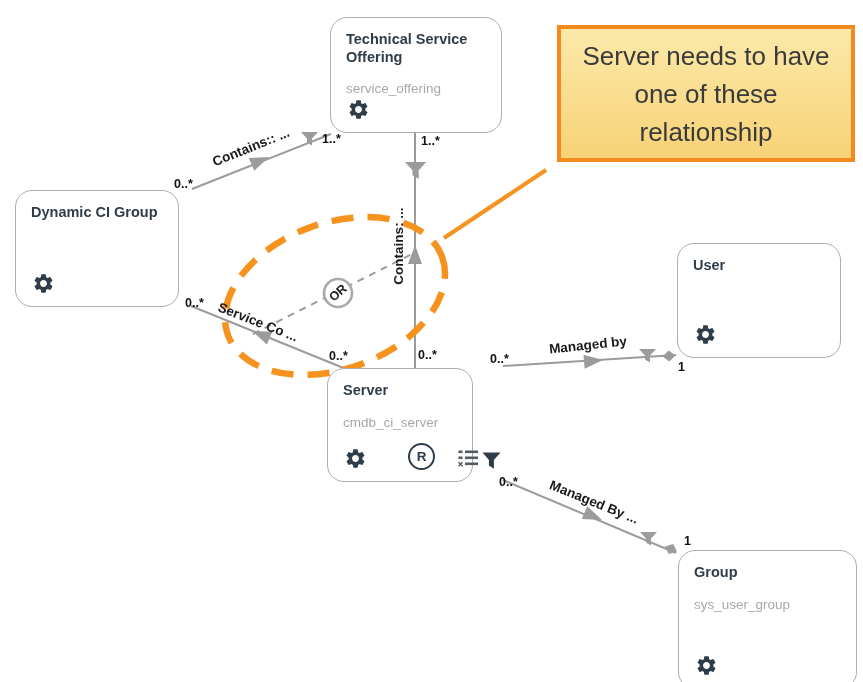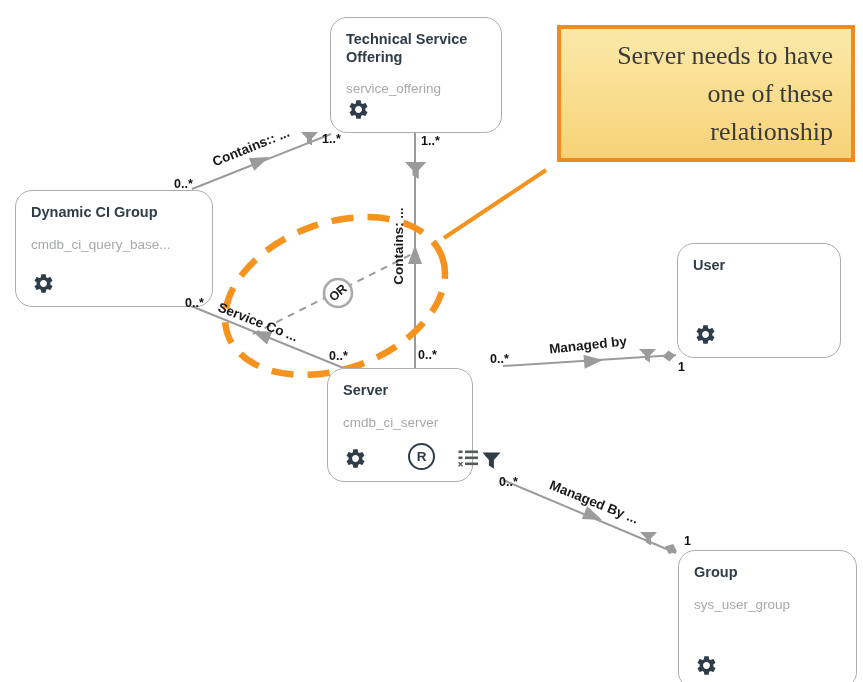--- a/index.html
+++ b/index.html
@@ -42,22 +42,22 @@
   .or-label {
     position:absolute; left:338px; top:293px; font-size:12.5px; font-weight:800; color:#222;
     transform:translate(-50%,-50%) rotate(-40deg);
   }
 
   
   .callout {
     position:absolute; left:557px; top:25px; width:298px; height:137px; box-sizing:border-box;
     border:4px solid #F28A1E;
     background:linear-gradient(180deg,#FBE9A9 0%,#F7D277 100%);
-    display:flex; align-items:center; justify-content:center; text-align:right;
-    font-size:26px; line-height:38px; color:#3a3a3a; padding:0 18px;font-family:Liberation Serif, serif;
+    display:flex; align-items:center; justify-content:center; text-align:center;
+    font-size:26px; line-height:38px; color:#3a3a3a; padding:0 18px;
   }
 </style>
 </head>
 <body>
 
 <div class="canvas">
 
   <svg class="layer" width="863" height="682" viewBox="0 0 863 682">
 
     <line class="conn" x1="192" y1="189" x2="331" y2="134"></line>
@@ -88,23 +88,22 @@
   </svg>
 
   <div class="entity" style="left:330px; top:17px; width:172px; height:116px;">
     <div class="title">Technical Service Offering</div>
     <div class="table">service_offering</div>
     <svg class="icon-abs" style="left:16px; bottom:11px;" width="23" height="23" viewBox="0 0 24 24">
       <path class="gear-fill" d="M19.14,12.94c0.04-0.3,0.06-0.61,0.06-0.94c0-0.32-0.02-0.64-0.07-0.94l2.03-1.58c0.18-0.14,0.23-0.41,0.12-0.61l-1.92-3.32c-0.12-0.22-0.37-0.29-0.59-0.22l-2.39,0.96c-0.5-0.38-1.03-0.7-1.62-0.94L14.4,2.81c-0.04-0.24-0.24-0.41-0.48-0.41h-3.84c-0.24,0-0.43,0.17-0.47,0.41L9.25,5.35C8.66,5.59,8.12,5.92,7.63,6.29L5.24,5.33c-0.22-0.08-0.47,0-0.59,0.22L2.74,8.87C2.62,9.08,2.66,9.34,2.86,9.48l2.03,1.58C4.84,11.36,4.8,11.69,4.8,12s0.02,0.64,0.07,0.94l-2.03,1.58c-0.18,0.14-0.23,0.41-0.12,0.61l1.92,3.32c0.12,0.22,0.37,0.29,0.59,0.22l2.39-0.96c0.5,0.38,1.03,0.7,1.62,0.94l0.36,2.54c0.05,0.24,0.24,0.41,0.48,0.41h3.84c0.24,0,0.44-0.17,0.47-0.41l0.36-2.54c0.59-0.24,1.13-0.56,1.62-0.94l2.39,0.96c0.22,0.08,0.47,0,0.59-0.22l1.92-3.32c0.12-0.22,0.07-0.47-0.12-0.61L19.14,12.94z M12,15.6c-1.98,0-3.6-1.62-3.6-3.6s1.62-3.6,3.6-3.6s3.6,1.62,3.6,3.6S13.98,15.6,12,15.6z"></path>
     </svg>
   </div>
 
-  <div class="entity" style="left:15px; top:190px; width:198px; height:117px;">
+  <div class="entity" style="left:15px; top:190px; width:164px; height:117px;">
     <div class="title">Dynamic CI Group</div>
-    <div class="table">cmdb_ci_query_base...</div>
     <svg class="icon-abs" style="left:16px; bottom:11px;" width="23" height="23" viewBox="0 0 24 24">
       <path class="gear-fill" d="M19.14,12.94c0.04-0.3,0.06-0.61,0.06-0.94c0-0.32-0.02-0.64-0.07-0.94l2.03-1.58c0.18-0.14,0.23-0.41,0.12-0.61l-1.92-3.32c-0.12-0.22-0.37-0.29-0.59-0.22l-2.39,0.96c-0.5-0.38-1.03-0.7-1.62-0.94L14.4,2.81c-0.04-0.24-0.24-0.41-0.48-0.41h-3.84c-0.24,0-0.43,0.17-0.47,0.41L9.25,5.35C8.66,5.59,8.12,5.92,7.63,6.29L5.24,5.33c-0.22-0.08-0.47,0-0.59,0.22L2.74,8.87C2.62,9.08,2.66,9.34,2.86,9.48l2.03,1.58C4.84,11.36,4.8,11.69,4.8,12s0.02,0.64,0.07,0.94l-2.03,1.58c-0.18,0.14-0.23,0.41-0.12,0.61l1.92,3.32c0.12,0.22,0.37,0.29,0.59,0.22l2.39-0.96c0.5,0.38,1.03,0.7,1.62,0.94l0.36,2.54c0.05,0.24,0.24,0.41,0.48,0.41h3.84c0.24,0,0.44-0.17,0.47-0.41l0.36-2.54c0.59-0.24,1.13-0.56,1.62-0.94l2.39,0.96c0.22,0.08,0.47,0,0.59-0.22l1.92-3.32c0.12-0.22,0.07-0.47-0.12-0.61L19.14,12.94z M12,15.6c-1.98,0-3.6-1.62-3.6-3.6s1.62-3.6,3.6-3.6s3.6,1.62,3.6,3.6S13.98,15.6,12,15.6z"></path>
     </svg>
   </div>
 
   <div class="entity" style="left:327px; top:368px; width:146px; height:114px;">
     <div class="title">Server</div>
     <div class="table">cmdb_ci_server</div>
     <svg class="icon-abs" style="left:16px; bottom:11px;" width="23" height="23" viewBox="0 0 24 24">
       <path class="gear-fill" d="M19.14,12.94c0.04-0.3,0.06-0.61,0.06-0.94c0-0.32-0.02-0.64-0.07-0.94l2.03-1.58c0.18-0.14,0.23-0.41,0.12-0.61l-1.92-3.32c-0.12-0.22-0.37-0.29-0.59-0.22l-2.39,0.96c-0.5-0.38-1.03-0.7-1.62-0.94L14.4,2.81c-0.04-0.24-0.24-0.41-0.48-0.41h-3.84c-0.24,0-0.43,0.17-0.47,0.41L9.25,5.35C8.66,5.59,8.12,5.92,7.63,6.29L5.24,5.33c-0.22-0.08-0.47,0-0.59,0.22L2.74,8.87C2.62,9.08,2.66,9.34,2.86,9.48l2.03,1.58C4.84,11.36,4.8,11.69,4.8,12s0.02,0.64,0.07,0.94l-2.03,1.58c-0.18,0.14-0.23,0.41-0.12,0.61l1.92,3.32c0.12,0.22,0.37,0.29,0.59,0.22l2.39-0.96c0.5,0.38,1.03,0.7,1.62,0.94l0.36,2.54c0.05,0.24,0.24,0.41,0.48,0.41h3.84c0.24,0,0.44-0.17,0.47-0.41l0.36-2.54c0.59-0.24,1.13-0.56,1.62-0.94l2.39,0.96c0.22,0.08,0.47,0,0.59-0.22l1.92-3.32c0.12-0.22,0.07-0.47-0.12-0.61L19.14,12.94z M12,15.6c-1.98,0-3.6-1.62-3.6-3.6s1.62-3.6,3.6-3.6s3.6,1.62,3.6,3.6S13.98,15.6,12,15.6z"></path>

